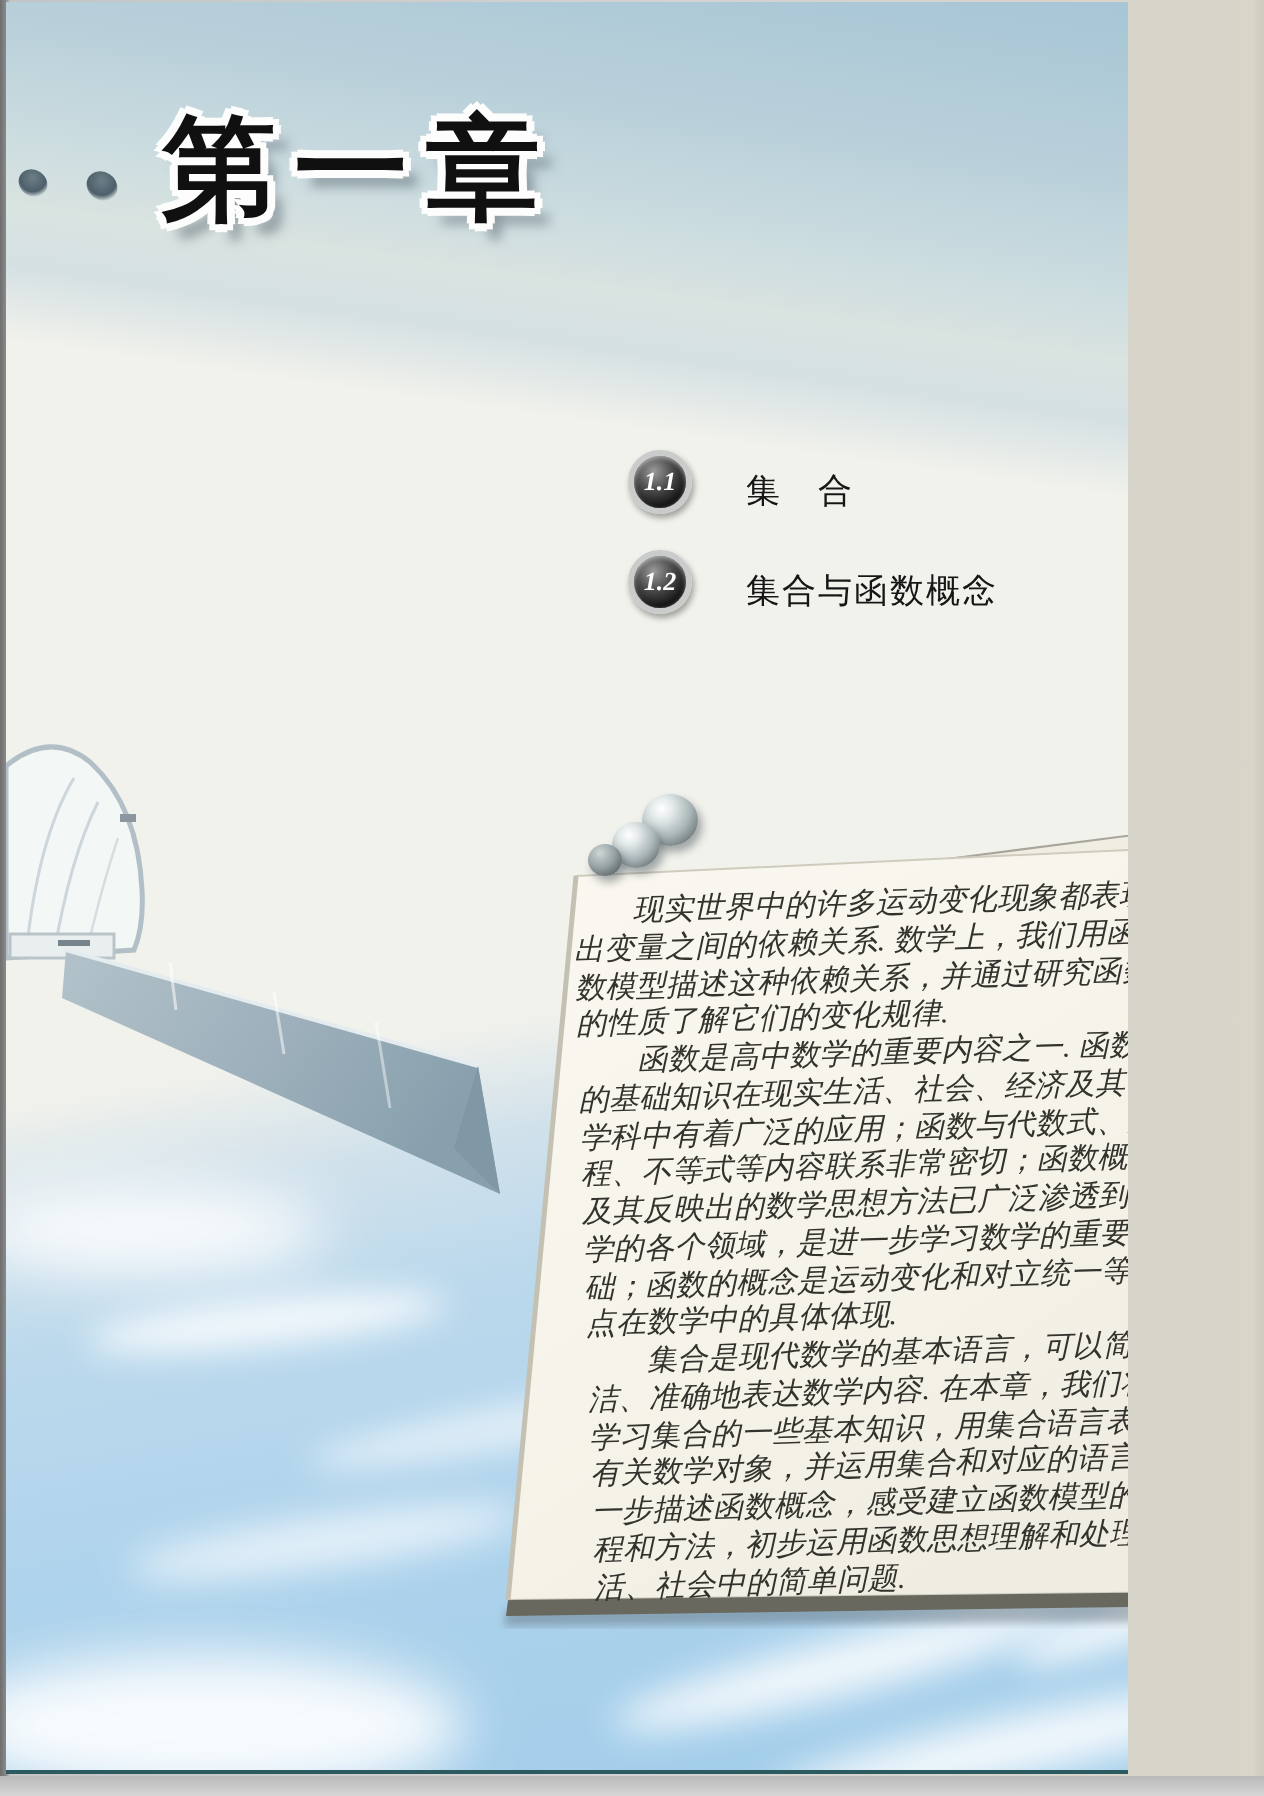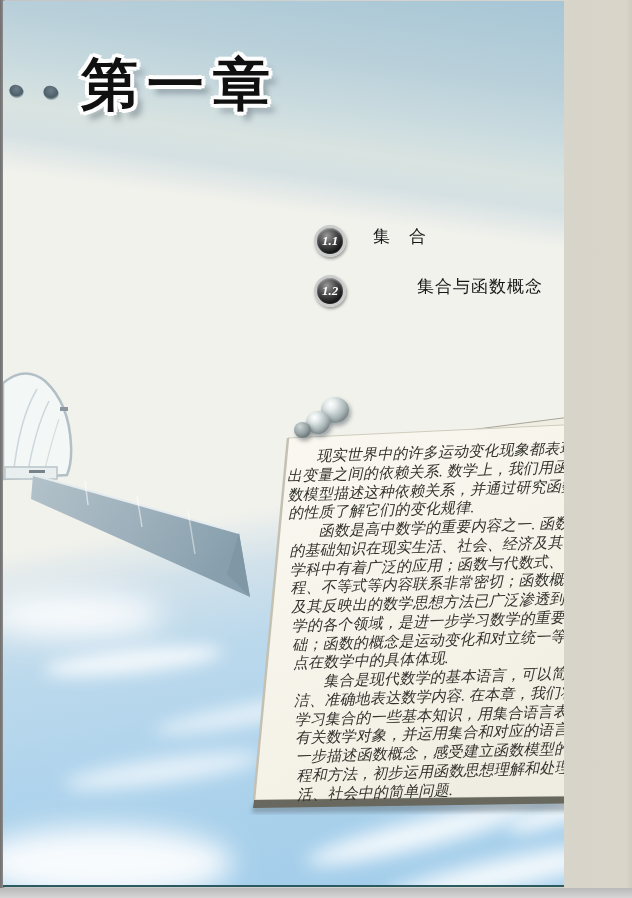--- a/index.html
+++ b/index.html
@@ -37,21 +37,21 @@
       background:radial-gradient(circle at 40% 35%,#6d7e88 0%,#4d5f6a 55%,rgba(77,95,106,0) 78%);
       z-index:5;}
   h1,h2{margin:0;position:absolute;color:#101010;font-weight:900;z-index:5;
       text-shadow:-3px -3px 0 #fdfdfd,3px -3px 0 #fdfdfd,-3px 3px 0 #fdfdfd,3px 3px 0 #fdfdfd,
                   -4px 0 0 #fdfdfd,4px 0 0 #fdfdfd,0 -4px 0 #fdfdfd,0 4px 0 #fdfdfd,
                   7px 8px 6px rgba(80,92,104,.55);}
   h1{left:78px;top:46px;font-size:57px;letter-spacing:9px;}
   h2{left:137px;top:112px;font-size:60px;letter-spacing:2px;}
 
   
-  .section-row{position:absolute;left:311px;display:flex;align-items:flex-start;z-index:5;}
+  .section-row{position:absolute;left:311px;display:flex;align-items:flex-end;z-index:5;}
   .badge{box-sizing:border-box;width:32px;height:32px;border-radius:50%;
       border:3px solid #c9cccb;
       background:radial-gradient(circle at 38% 30%,#9a9a9a 0%,#4c4c4c 38%,#151515 72%,#2b2b2b 100%);
       box-shadow:1px 2px 3px rgba(0,0,0,.35), inset 0 1px 2px rgba(255,255,255,.5);
       color:#fff;display:flex;align-items:center;justify-content:center;
       font-size:13px;font-weight:bold;font-style:italic;
       font-family:"Liberation Serif","DejaVu Serif",serif;}
   .section-label{margin-left:27px;font-size:17px;font-weight:400;color:#161616;letter-spacing:1px;}
 
   
@@ -93,21 +93,21 @@
 
     <span class="chapter-dot" style="left:6px;top:84px;width:15px;height:13px;transform:rotate(35deg);"></span>
     <span class="chapter-dot" style="left:40px;top:85px;width:16px;height:14px;transform:rotate(35deg);"></span>
 
     <h1>第一章</h1>
 
     <div class="section-row" style="top:224px;">
       <span class="badge">1.1</span>
       <span class="section-label">集　合</span>
     </div>
-    <div class="section-row" style="top:274px;gap:44px;">
+    <div class="section-row" style="top:274px;">
       <span class="badge">1.2</span>
       <span class="section-label">集合与函数概念</span>
     </div>
 
     <svg class="satellite" width="270" height="255" viewBox="0 0 270 255">
       <defs>
         <linearGradient id="panelGrad" x1="0" y1="0" x2="1" y2="0.4">
           <stop offset="0" stop-color="#b3c2ca"></stop>
           <stop offset="0.55" stop-color="#9db0bb"></stop>
           <stop offset="1" stop-color="#88a0ae"></stop>

